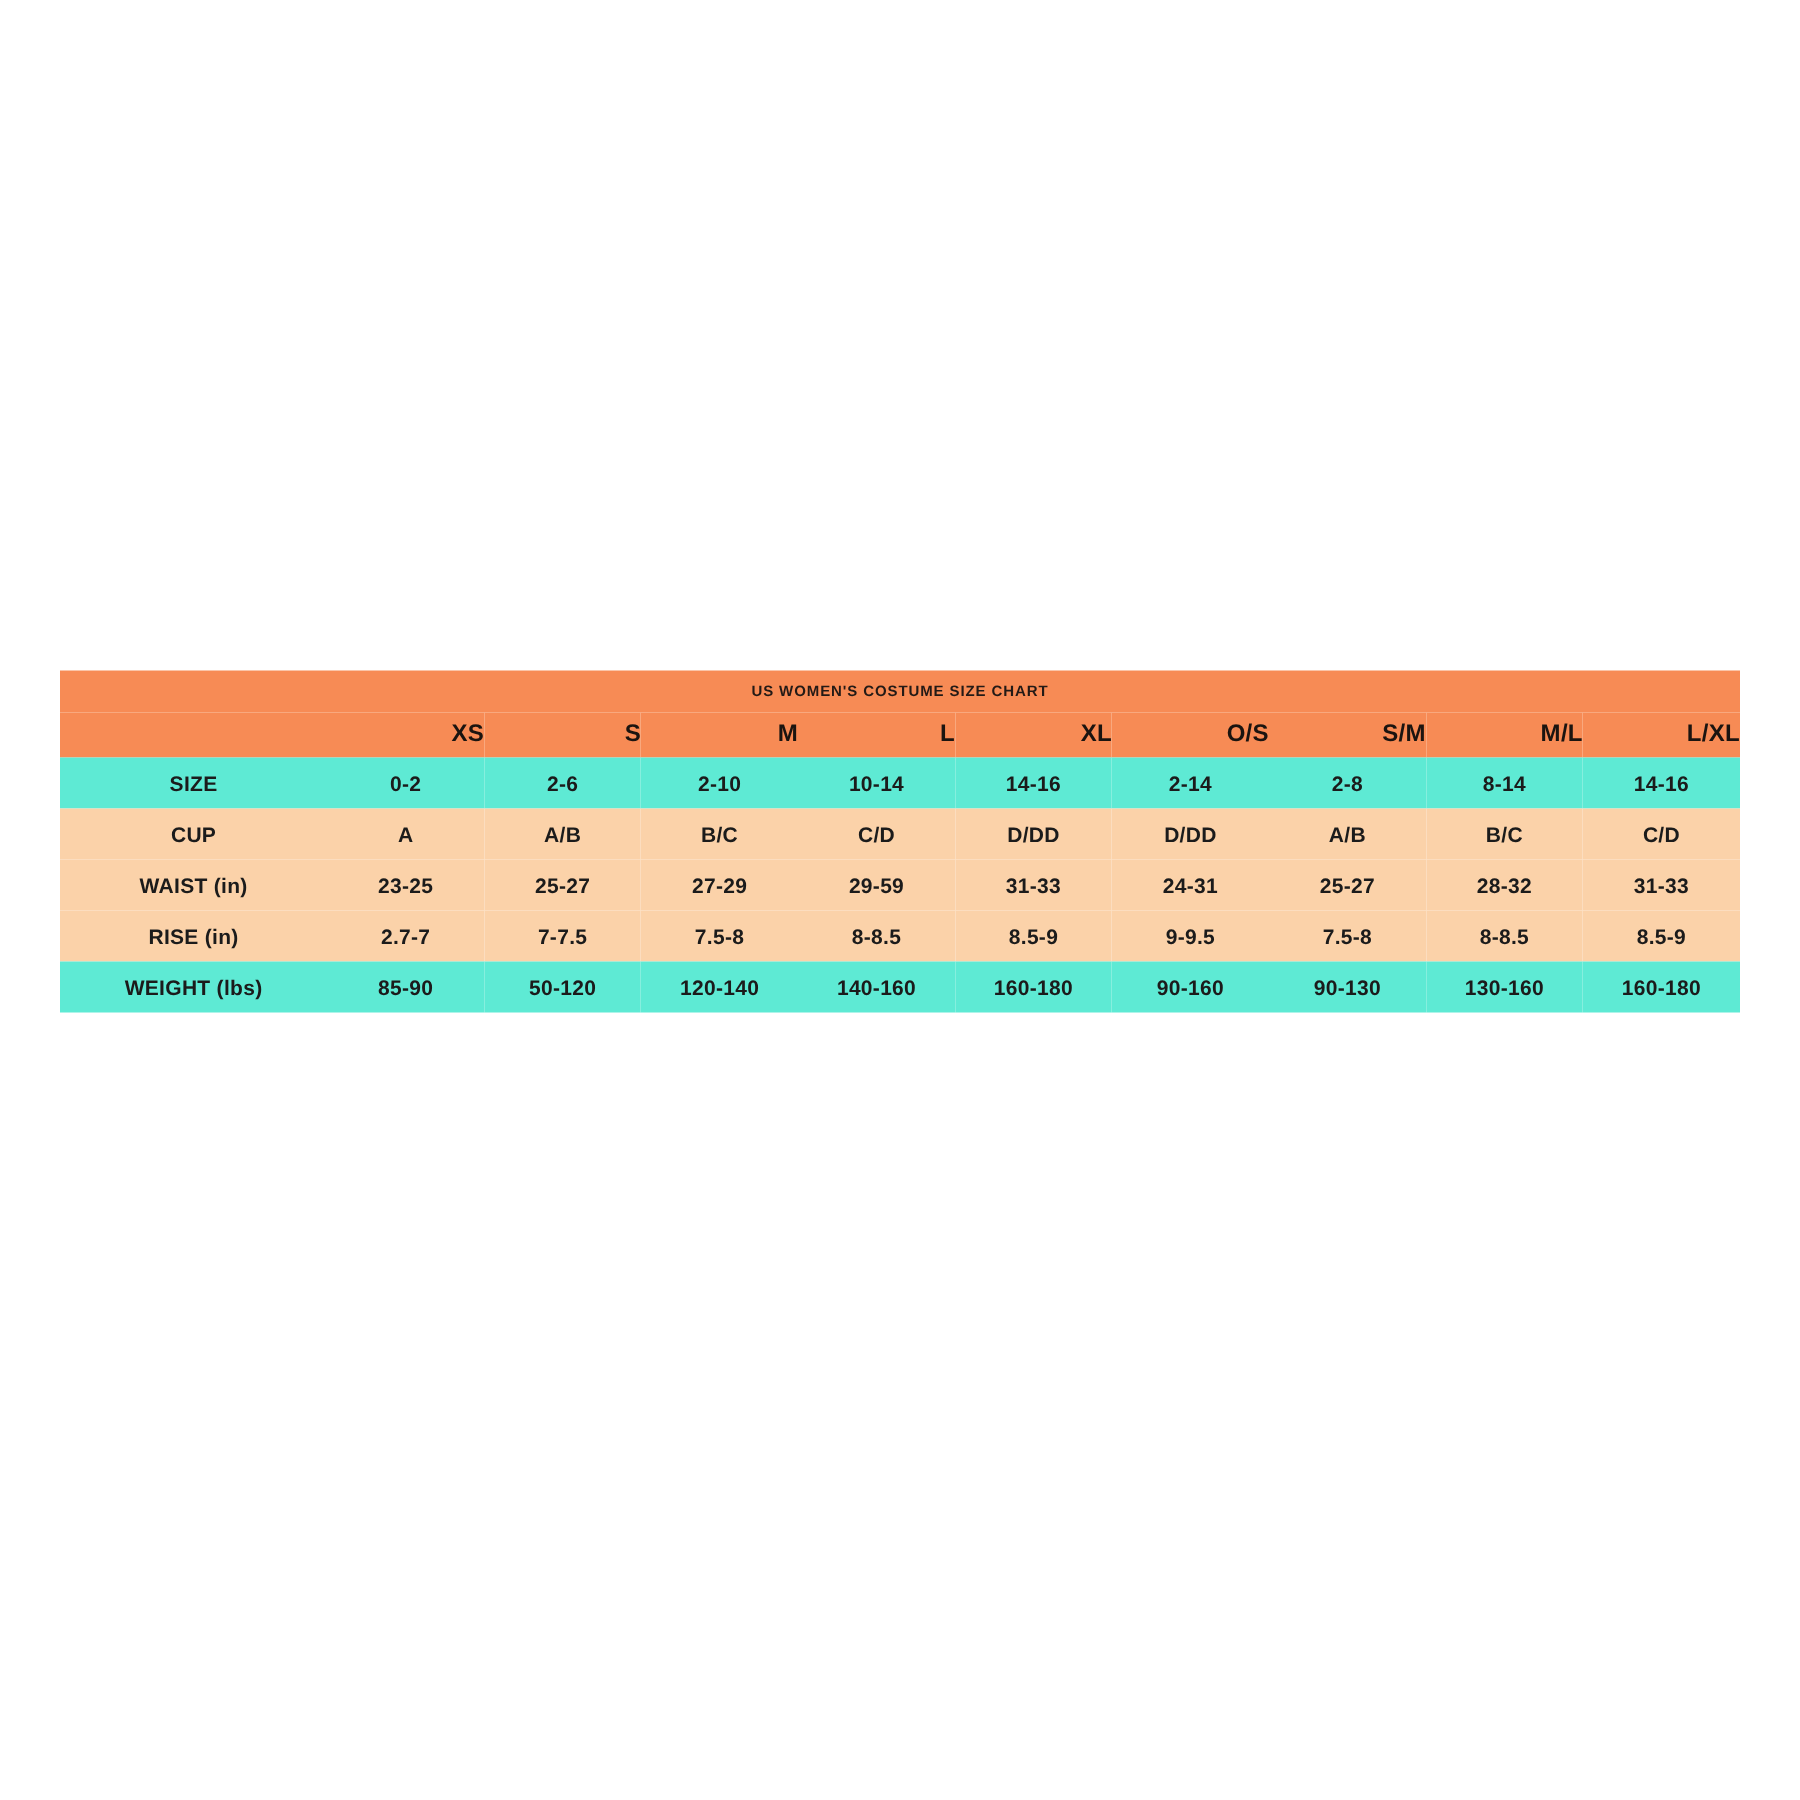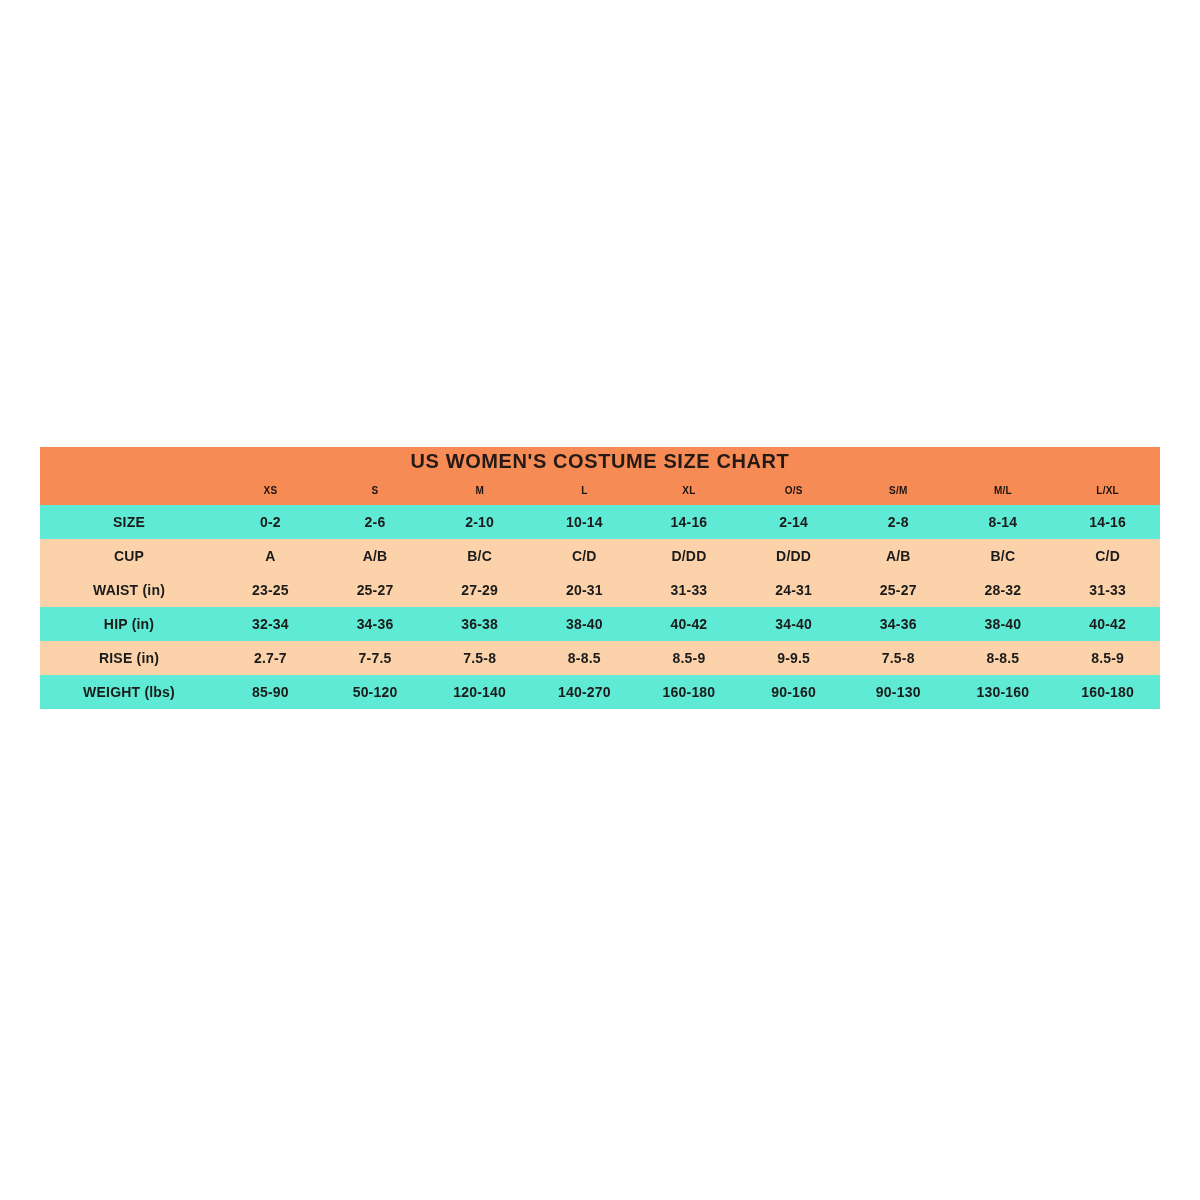--- a/index.html
+++ b/index.html
@@ -36,32 +36,33 @@
     vertical-align: middle;
     color: #1b1b1b;
     font-weight: bold;
     letter-spacing: 0.2px;
   }
 
   
   tr.title-row td {
     height: 28px;
     background: #F78B55;
-    font-size: 20px;
+    font-size: 10px;
     font-weight: bold;
     letter-spacing: 0.6px;
     color: #231a16;
   }
 
   
   tr.header-row td {
     height: 30px;
     background: #F78B55;
-    font-size: 10px;
+    font-size: 16px;
     color: #1b1410;
+    text-align: right;
   }
 
   
   tr.data-row td {
     height: 34px;
     font-size: 14px;
   }
   tr.data-row.shaded td {
     background: #FBD2A9;
     margin-left: 28px;
@@ -141,60 +142,48 @@
         <td>B/C</td>
         <td>C/D</td>
       </tr>
 
 
       <tr class="data-row shaded">
         <td class="row-label">WAIST (in)</td>
         <td>23-25</td>
         <td>25-27</td>
         <td>27-29</td>
-        <td>20-31</td>
+        <td>29-59</td>
         <td>31-33</td>
         <td>24-31</td>
         <td>25-27</td>
         <td>28-32</td>
         <td>31-33</td>
       </tr>
 
-      <tr class="data-row plain">
-        <td class="row-label">HIP (in)</td>
-        <td>32-34</td>
-        <td>34-36</td>
-        <td>36-38</td>
-        <td>38-40</td>
-        <td>40-42</td>
-        <td>34-40</td>
-        <td>34-36</td>
-        <td>38-40</td>
-        <td>40-42</td>
-      </tr>
 
       <tr class="data-row shaded">
         <td class="row-label">RISE (in)</td>
         <td>2.7-7</td>
         <td>7-7.5</td>
         <td>7.5-8</td>
         <td>8-8.5</td>
         <td>8.5-9</td>
         <td>9-9.5</td>
         <td>7.5-8</td>
         <td>8-8.5</td>
         <td>8.5-9</td>
       </tr>
 
       <tr class="data-row plain">
         <td class="row-label">WEIGHT (lbs)</td>
         <td>85-90</td>
         <td>50-120</td>
         <td>120-140</td>
-        <td>140-270</td>
+        <td>140-160</td>
         <td>160-180</td>
         <td>90-160</td>
         <td>90-130</td>
         <td>130-160</td>
         <td>160-180</td>
       </tr>
 
     </tbody>
   </table>
 </div>

